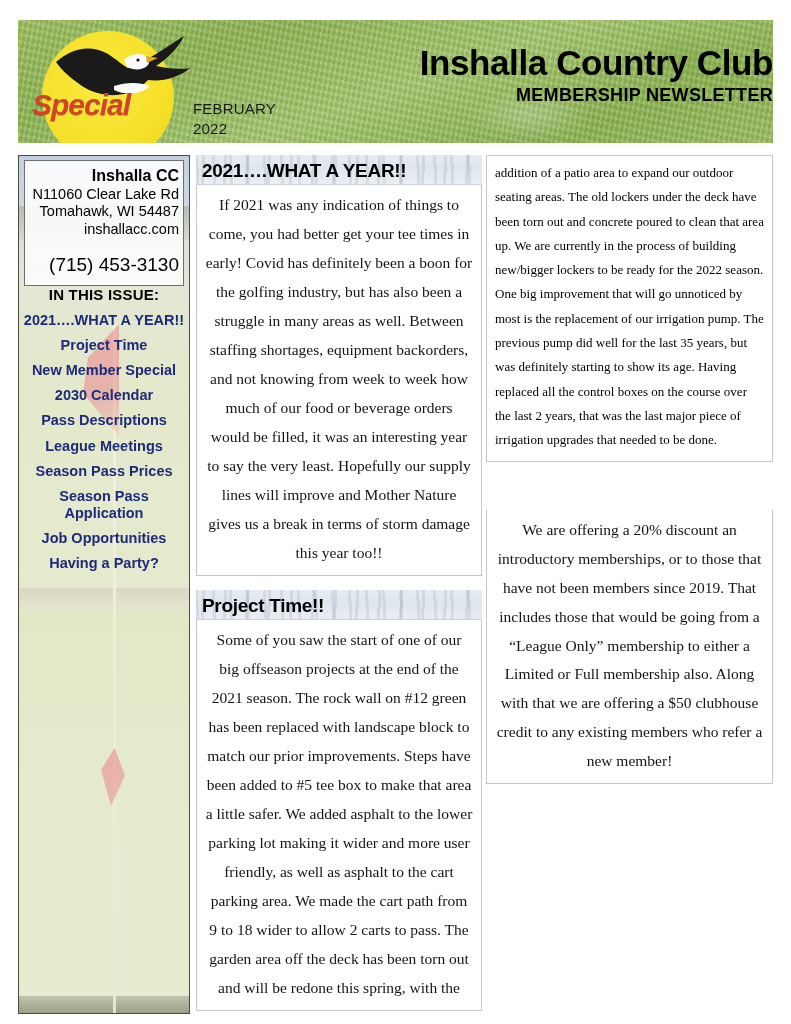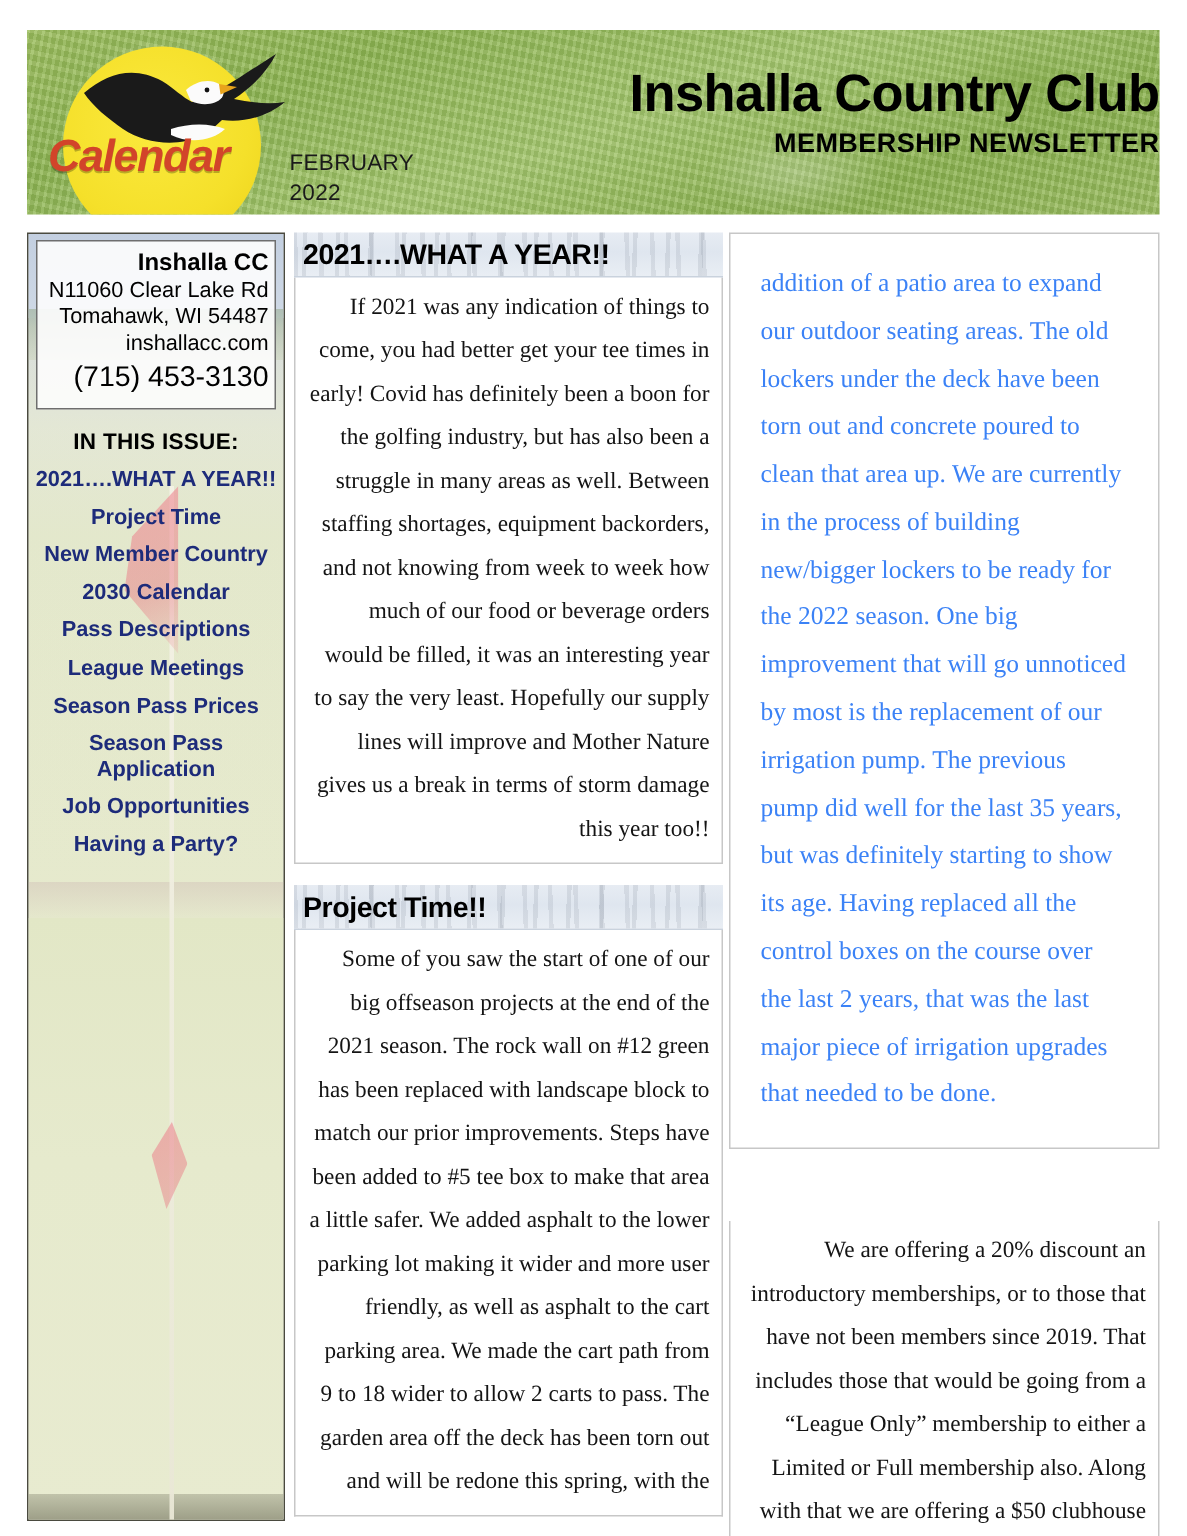--- a/index.html
+++ b/index.html
@@ -219,21 +219,21 @@
     line-height: 1.25;
   }
   .contact-line {
     font-size: 14.5px;
     line-height: 1.2;
     white-space: nowrap;
   }
   .contact-phone {
     font-size: 19px;
     line-height: 1.35;
-    margin-top: 1px;
+    margin-top: 14px;
   }
 
   .issue-head {
     position: absolute;
     left: 0; top: 130px;
     width: 100%;
     text-align: center;
     font-family: "Liberation Sans", sans-serif;
     font-weight: bold;
     font-size: 15px;
@@ -301,34 +301,34 @@
     border-top: none;
     background: #fff;
     padding: 6px 8px 7px 8px;
   }
   .sec-body p {
     margin: 0;
     font-family: "Liberation Serif", serif;
     font-size: 15.5px;
     line-height: 1.87;
     color: #141414;
-    text-align: right;
+    text-align: center;
   }
   .plain-box {
     box-sizing: border-box;
     border: 1px solid #c7c7c7;
     background: #fff;
     padding: 5px 8px 8px 8px;
   }
   .plain-box p {
-    margin: 12px;
+    margin: 0;
     font-family: "Liberation Serif", serif;
-    font-size: 17px;
+    font-size: 13px;
     line-height: 1.87;
-    color: #3b82f6;
+    color: #000000;
   }
   .spacer-14 { height: 14px; }
   .spacer-48 { height: 48px; }
 </style>
 </head>
 <body>
 
 <div class="page">
 
   <div class="masthead">
@@ -337,21 +337,21 @@
       <div class="logo-disc"></div>
       <svg class="eagle" viewBox="0 0 160 82">
         <path d="M6 30 C22 16, 40 12, 58 22 C66 27, 72 33, 78 36 L92 30 C104 24, 118 14, 134 4
                  C128 16, 118 26, 106 34 C116 36, 128 38, 140 36 C128 46, 112 50, 98 48
                  C92 54, 84 60, 74 62 C60 65, 44 62, 32 54 C22 47, 12 39, 6 30 Z" fill="#1a1a1a"></path>
         <path d="M74 28 C80 22, 90 20, 96 24 C99 26, 100 30, 98 33 C94 38, 84 39, 77 35 Z" fill="#fbfbfb"></path>
         <path d="M96 24 L108 26 L97 31 Z" fill="#e8a41c"></path>
         <circle cx="88" cy="28" r="1.6" fill="#111"></circle>
         <path d="M64 54 C76 50, 90 50, 100 54 C92 62, 76 64, 64 58 Z" fill="#fbfbfb"></path>
       </svg>
-      <div class="logo-word">Calendar</div>
+      <div class="logo-word">Special</div>
       <div class="logo-script">Country Club</div>
     </div>
 
     <div class="issue-date">
       <div>FEBRUARY</div>
       <div>2022</div>
     </div>
 
     <div class="masthead-titles">
       <div class="mast-title">Inshalla Country Club</div>
@@ -375,21 +375,21 @@
       <div class="contact-line">Tomahawk, WI 54487</div>
       <div class="contact-line">inshallacc.com</div>
       <div class="contact-phone">(715) 453-3130</div>
     </div>
 
     <div class="issue-head">IN THIS ISSUE:</div>
 
     <div class="toc">
       <div class="toc-item">2021….WHAT A YEAR!!</div>
       <div class="toc-item">Project Time</div>
-      <div class="toc-item">New Member Country</div>
+      <div class="toc-item">New Member Special</div>
       <div class="toc-item">2030 Calendar</div>
       <div class="toc-item">Pass Descriptions</div>
       <div class="toc-item">League Meetings</div>
       <div class="toc-item">Season Pass Prices</div>
       <div class="toc-item">Season Pass Application</div>
       <div class="toc-item">Job Opportunities</div>
       <div class="toc-item">Having a Party?</div>
     </div>
 
   </div>

